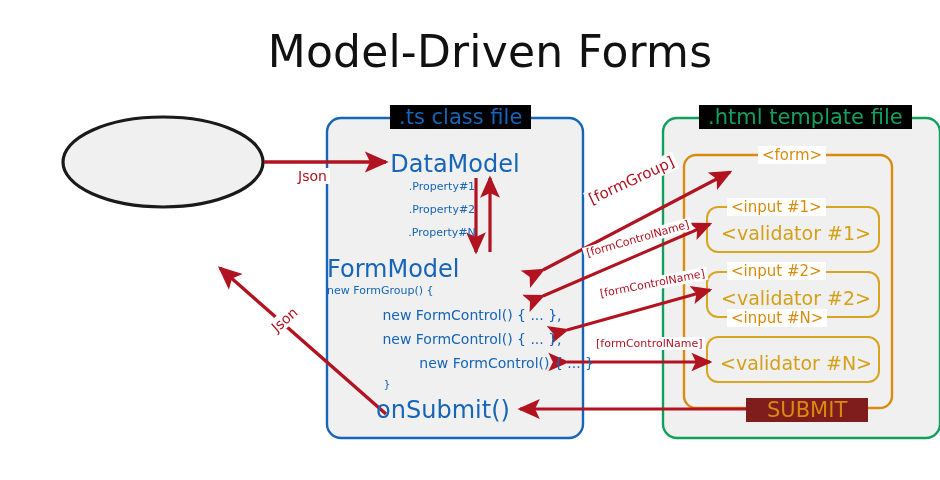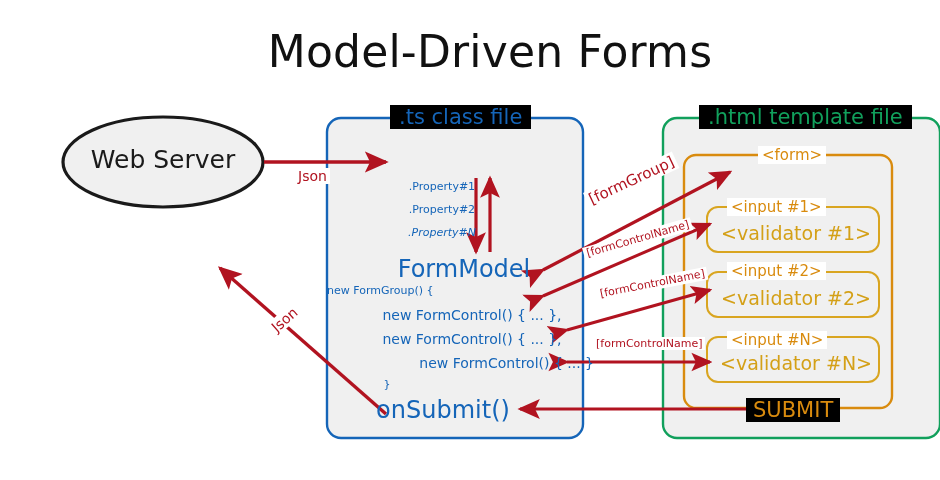--- a/index.html
+++ b/index.html
@@ -31,42 +31,42 @@
   }
   #ts-caption{left:370px;top:105px;color:#1565B8;}
   #html-caption{left:679px;top:105px;color:#11A05C;}
 
   
   .ts-heading{font-size:24px;color:#1565B8;}
   .ts-sub{font-size:11px;color:#1565B8;}
   .ts-code{font-size:14px;color:#1565B8;}
 
   #datamodel{left:307px;top:150px;width:256px;text-align:center;}
-  #formmodel{left:294px;top:255px;width:300px;text-align:center;}
+  #formmodel{left:307px;top:255px;width:300px;}
   #onsubmit{left:307px;top:396px;width:232px;text-align:center;}
 
   #prop1{left:307px;top:180px;width:230px;text-align:center;}
   #prop2{left:307px;top:203px;width:230px;text-align:center;}
-  #propN{left:307px;top:226px;width:230px;text-align:center;font-style:italic;}
+  #propN{left:307px;top:226px;width:230px;text-align:center;}
 
   #fg-open{left:307px;top:284px;width:244px;text-align:left;}
   #fc1{left:330px;top:307px;width:244px;text-align:center;}
   #fc2{left:330px;top:331px;width:244px;text-align:center;}
   #fc3{left:330px;top:355px;width:244px;text-align:right;}
   #fg-close{left:307px;top:378px;width:120px;text-align:center;}
 
   
   .or-caption{font-size:15px;color:#D98B0E;background:#ffffff;padding:0 4px;}
   .or-text{font-size:19px;color:#D4A017;}
-  .or-submit{font-size:21px;color:#D98B0E;background:#000000;padding:0 7px;}
+  .or-submit{font-size:21px;color:#D98B0E;background:#7f1d1d;padding:0 21px;}
 
   #form-caption{left:738px;top:146px;}
   #in1{left:707px;top:198px;}
   #in2{left:707px;top:262px;}
-  #inN{left:707px;top:331px;}
+  #inN{left:707px;top:309px;}
   #val1{left:692px;top:222px;width:168px;text-align:center;}
   #val2{left:692px;top:287px;width:168px;text-align:center;}
   #valN{left:692px;top:352px;width:168px;text-align:center;}
   #submit-label{left:726px;top:398px;}
 
   
   .red-lbl{
     font-size:13px;color:#B11320;background:#ffffff;padding:0 3px;
   }
   .red-lbl-sm{font-size:11px;}
@@ -114,25 +114,25 @@
 
     <line x1="547" y1="330" x2="690" y2="290" stroke="#B11320" stroke-width="3" marker-start="url(#ar)" marker-end="url(#ar)"></line>
 
     <line x1="547" y1="362" x2="690" y2="362" stroke="#B11320" stroke-width="3" marker-start="url(#ar)" marker-end="url(#ar)"></line>
 
     <line x1="800" y1="409" x2="500" y2="409" stroke="#B11320" stroke-width="3.2" marker-end="url(#ar)"></line>
   </svg>
 
   <div class="lbl" id="title">Model-Driven Forms</div>
 
-  <div class="lbl" id="webserver-label">Web Server</div>
 
   <div class="lbl panel-caption" id="ts-caption">.ts class file</div>
   <div class="lbl panel-caption" id="html-caption">.html template file</div>
 
+  <div class="lbl ts-heading" id="datamodel">DataModel</div>
   <div class="lbl ts-sub" id="prop1">.Property#1</div>
   <div class="lbl ts-sub" id="prop2">.Property#2</div>
   <div class="lbl ts-sub" id="propN">.Property#N</div>
 
   <div class="lbl ts-heading" id="formmodel">FormModel</div>
   <div class="lbl ts-sub" id="fg-open">new FormGroup() {</div>
   <div class="lbl ts-code" id="fc1">new FormControl() { ... },</div>
   <div class="lbl ts-code" id="fc2">new FormControl() { ... },</div>
   <div class="lbl ts-code" id="fc3">new FormControl() { ... }</div>
   <div class="lbl ts-sub" id="fg-close">}</div>

